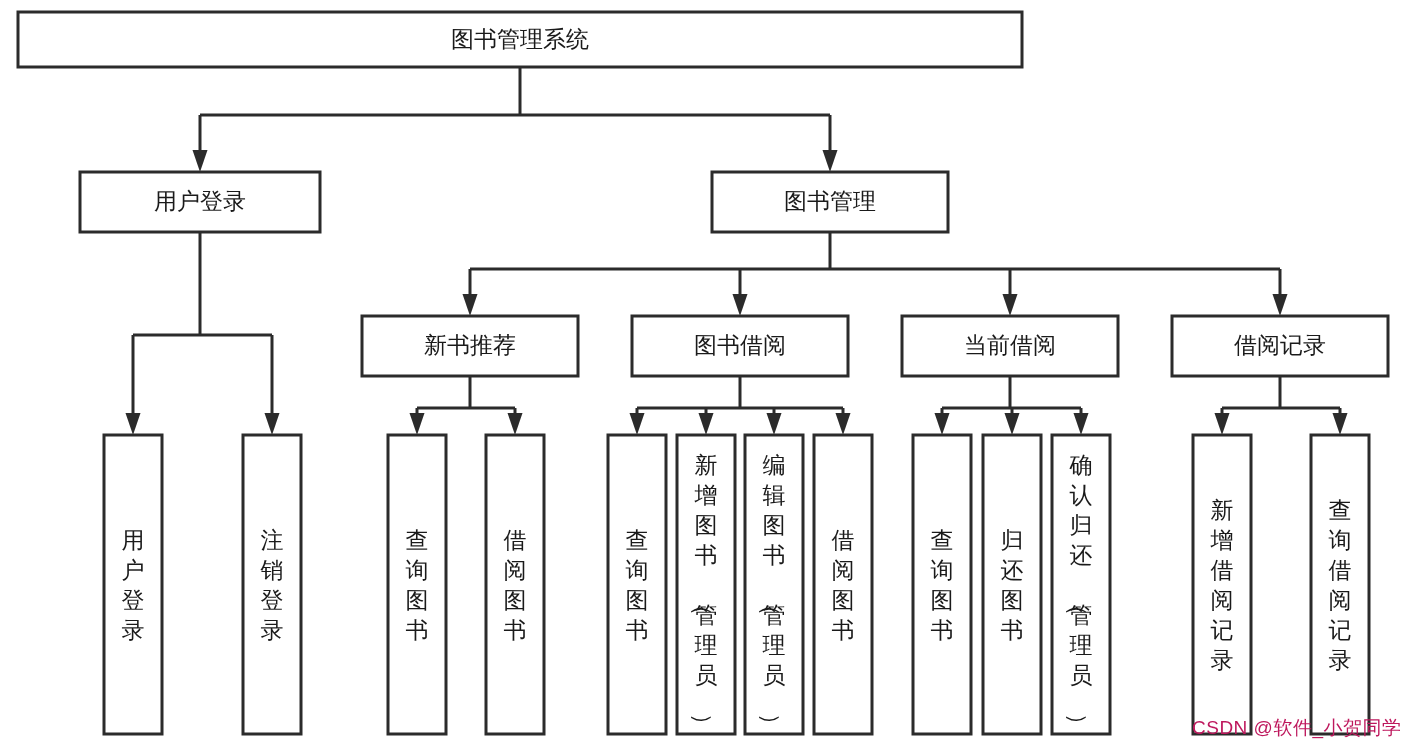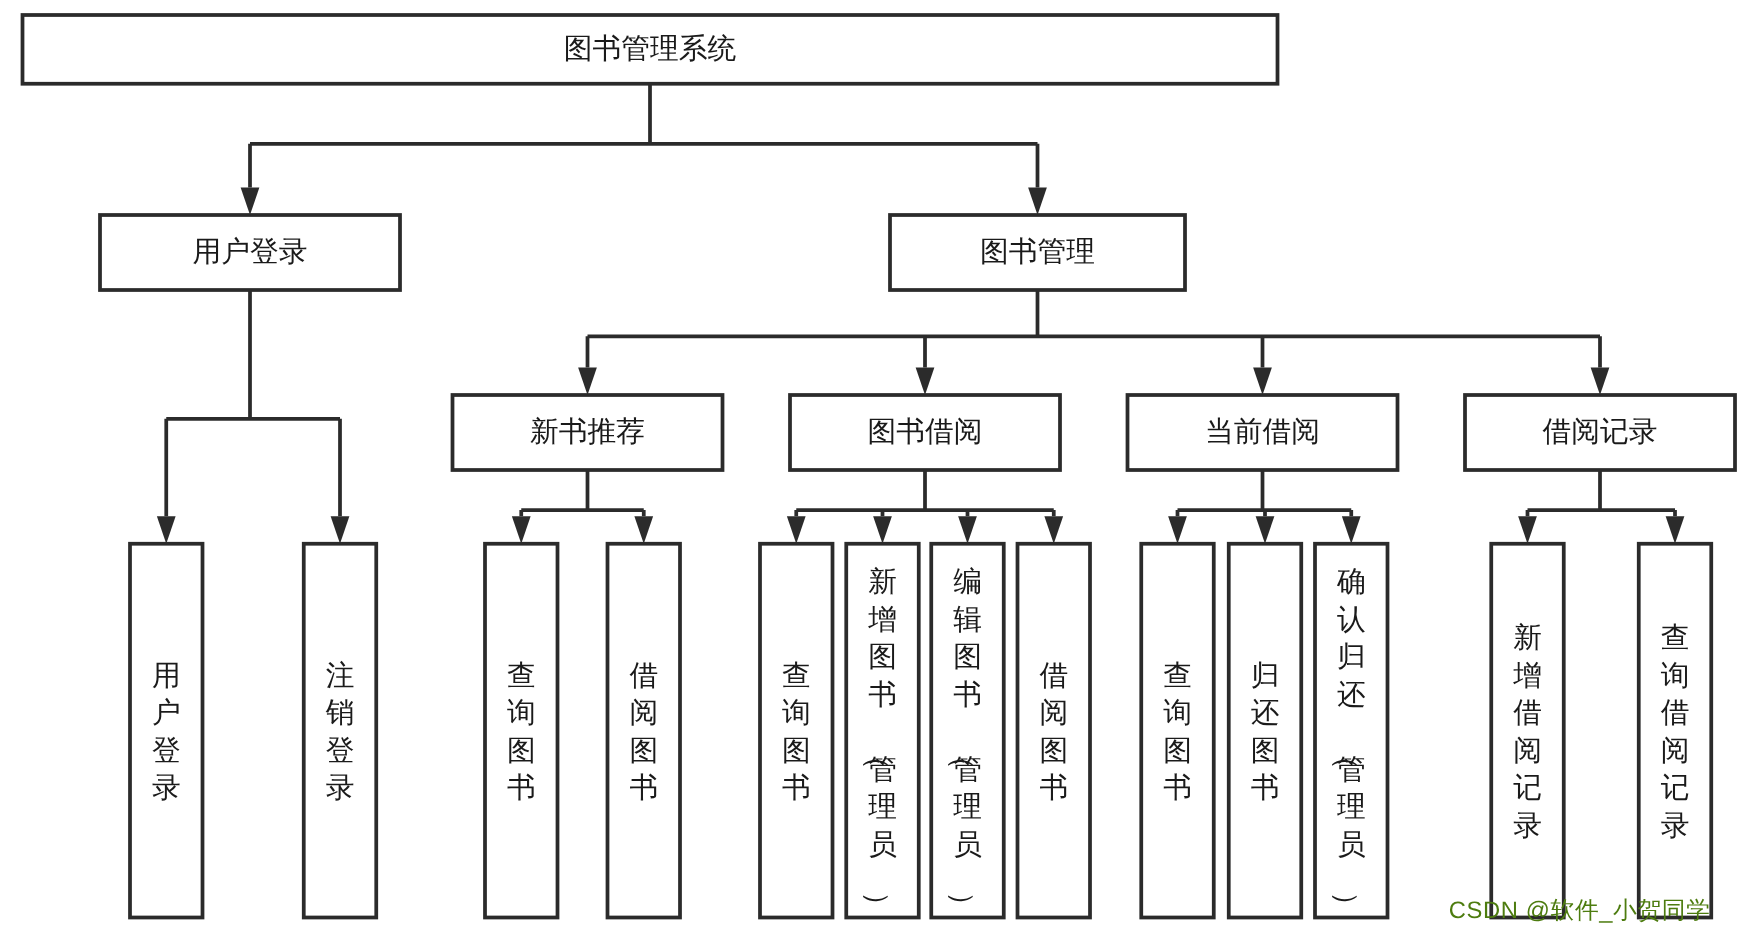--- a/index.html
+++ b/index.html
@@ -217,15 +217,15 @@
           <rect x="1193" y="435" width="58" height="299" class="node-box"></rect>
           <text x="1222" y="517.9" class="node-label-v-span"><tspan x="1222" dy="0">新</tspan><tspan x="1222" dy="30">增</tspan><tspan x="1222" dy="30">借</tspan><tspan x="1222" dy="30">阅</tspan><tspan x="1222" dy="30">记</tspan><tspan x="1222" dy="30">录</tspan></text>
         </g>
         <g>
           <rect x="1311" y="435" width="58" height="299" class="node-box"></rect>
           <text x="1340" y="517.9" class="node-label-v-span"><tspan x="1340" dy="0">查</tspan><tspan x="1340" dy="30">询</tspan><tspan x="1340" dy="30">借</tspan><tspan x="1340" dy="30">阅</tspan><tspan x="1340" dy="30">记</tspan><tspan x="1340" dy="30">录</tspan></text>
         </g>
       </g>
   </svg>
 
-  <div class="watermark" style="left: 1159px; top: 715px; color: #4d7c0f;">CSDN @软件_小贺同学</div>
+  <div class="watermark" style="left: 1192px; top: 715px; color: #be185d;">CSDN @软件_小贺同学</div>
 
 </div>
 
 </body></html>

